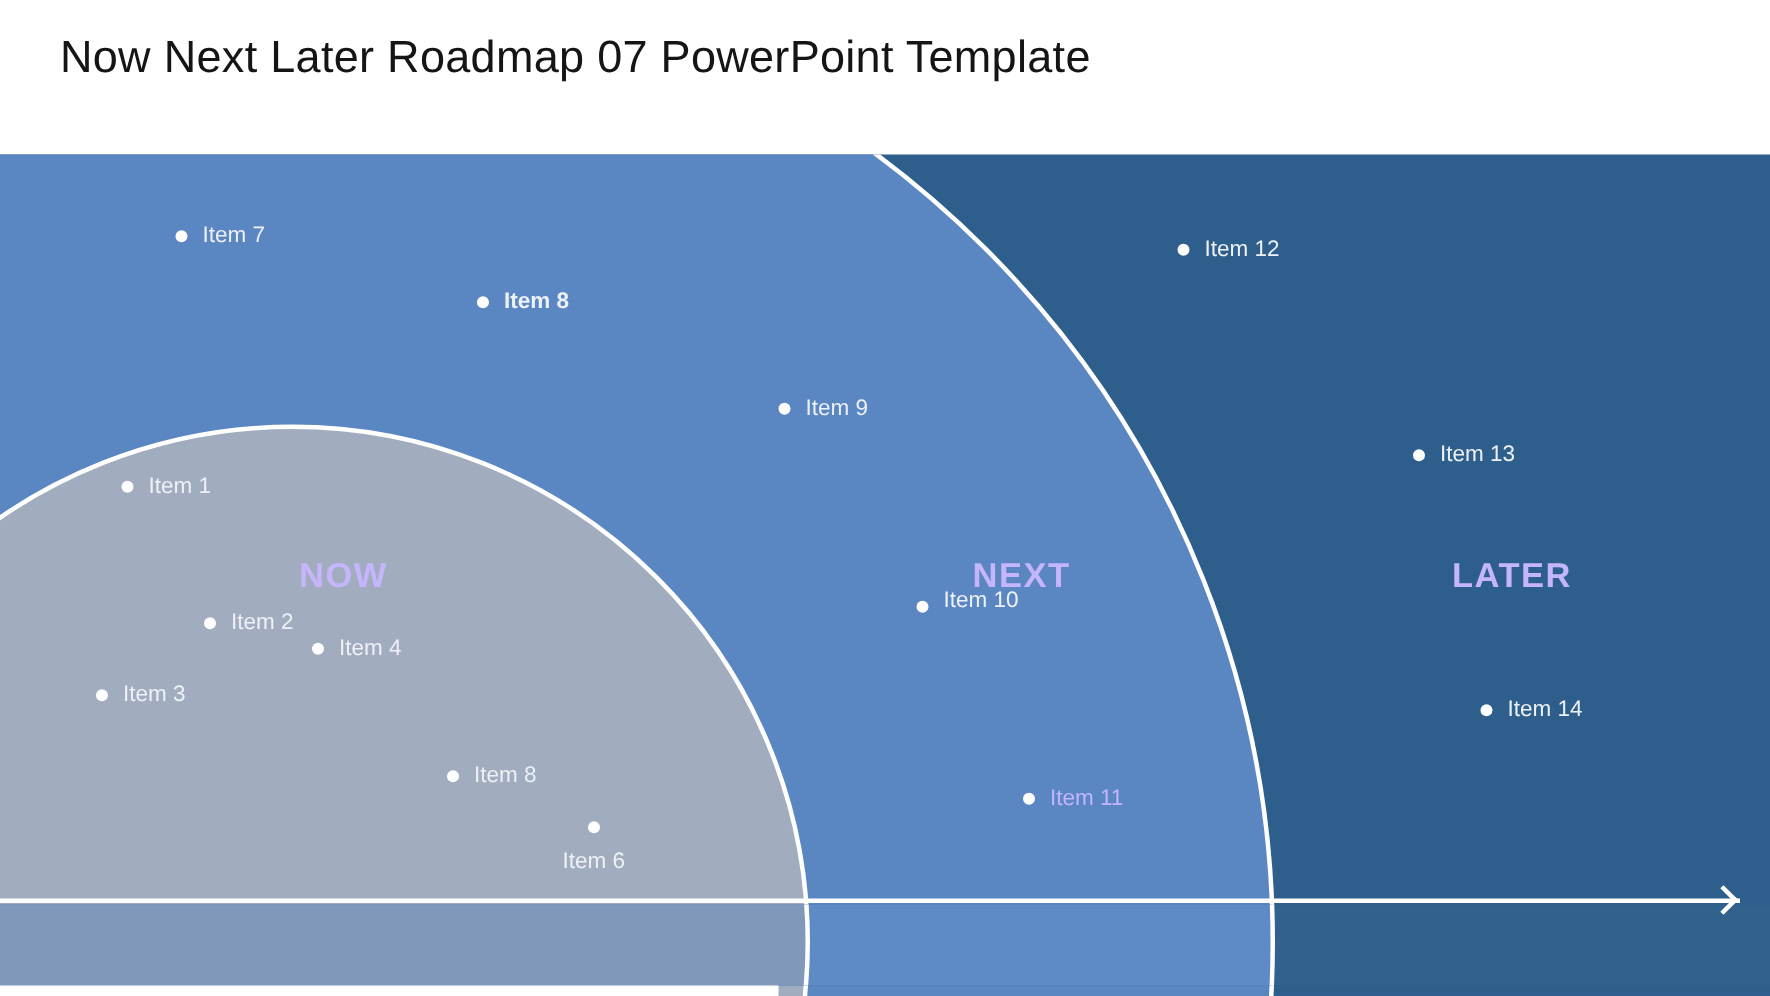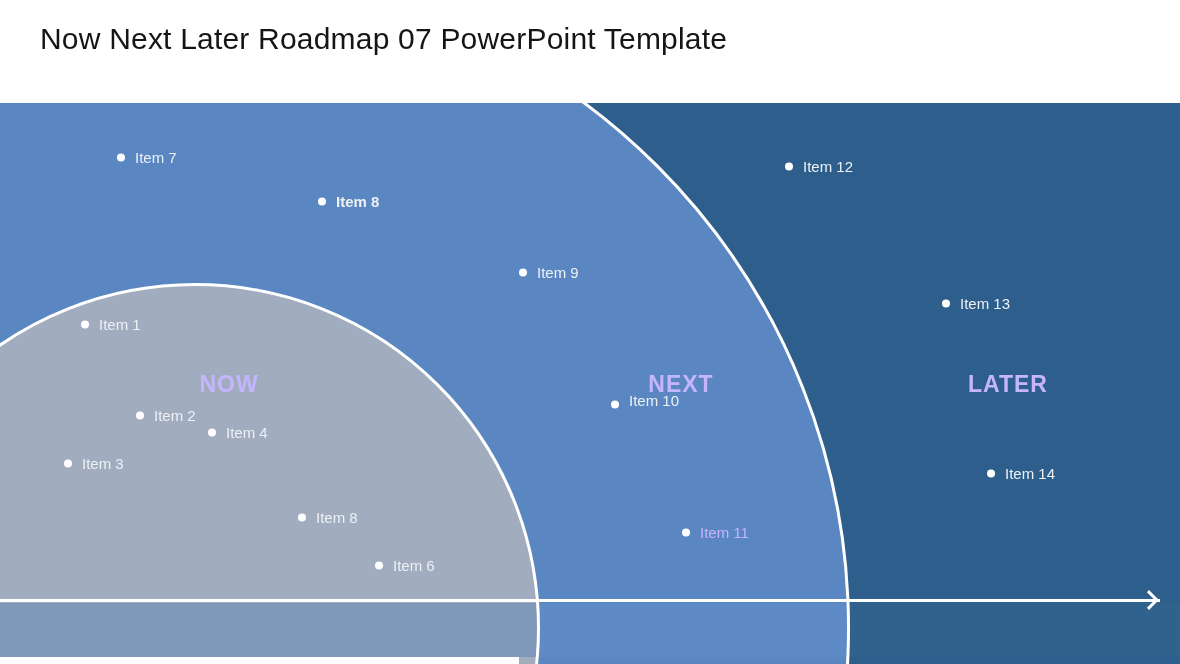--- a/index.html
+++ b/index.html
@@ -70,21 +70,21 @@
           <span>Item 3</span>
         </div>
         <div class="item" style="left: 208px; top: 329px; color: rgb(237, 241, 246);">
           <span class="dot" style="background-color: rgb(255, 255, 255);"></span>
           <span>Item 4</span>
         </div>
         <div class="item" style="left: 298px; top: 414px; color: rgb(237, 241, 246);">
           <span class="dot" style="background-color: rgb(255, 255, 255);"></span>
           <span>Item 8</span>
         </div>
-        <div class="item" style="left: 375px; top: 462px; color: rgb(237, 241, 246);">
+        <div class="item" style="left: 375px; top: 462px; color: rgb(237, 241, 246); flex-direction: column;">
           <span class="dot" style="background-color: rgb(255, 255, 255);"></span>
           <span>Item 6</span>
         </div>
         <div class="item" style="left: 117px; top: 54px; color: rgb(237, 241, 246);">
           <span class="dot" style="background-color: rgb(255, 255, 255);"></span>
           <span>Item 7</span>
         </div>
         <div class="item" style="left: 318px; top: 98px; color: rgb(237, 241, 246); font-weight: bold;">
           <span class="dot" style="background-color: rgb(255, 255, 255);"></span>
           <span>Item 8</span>

